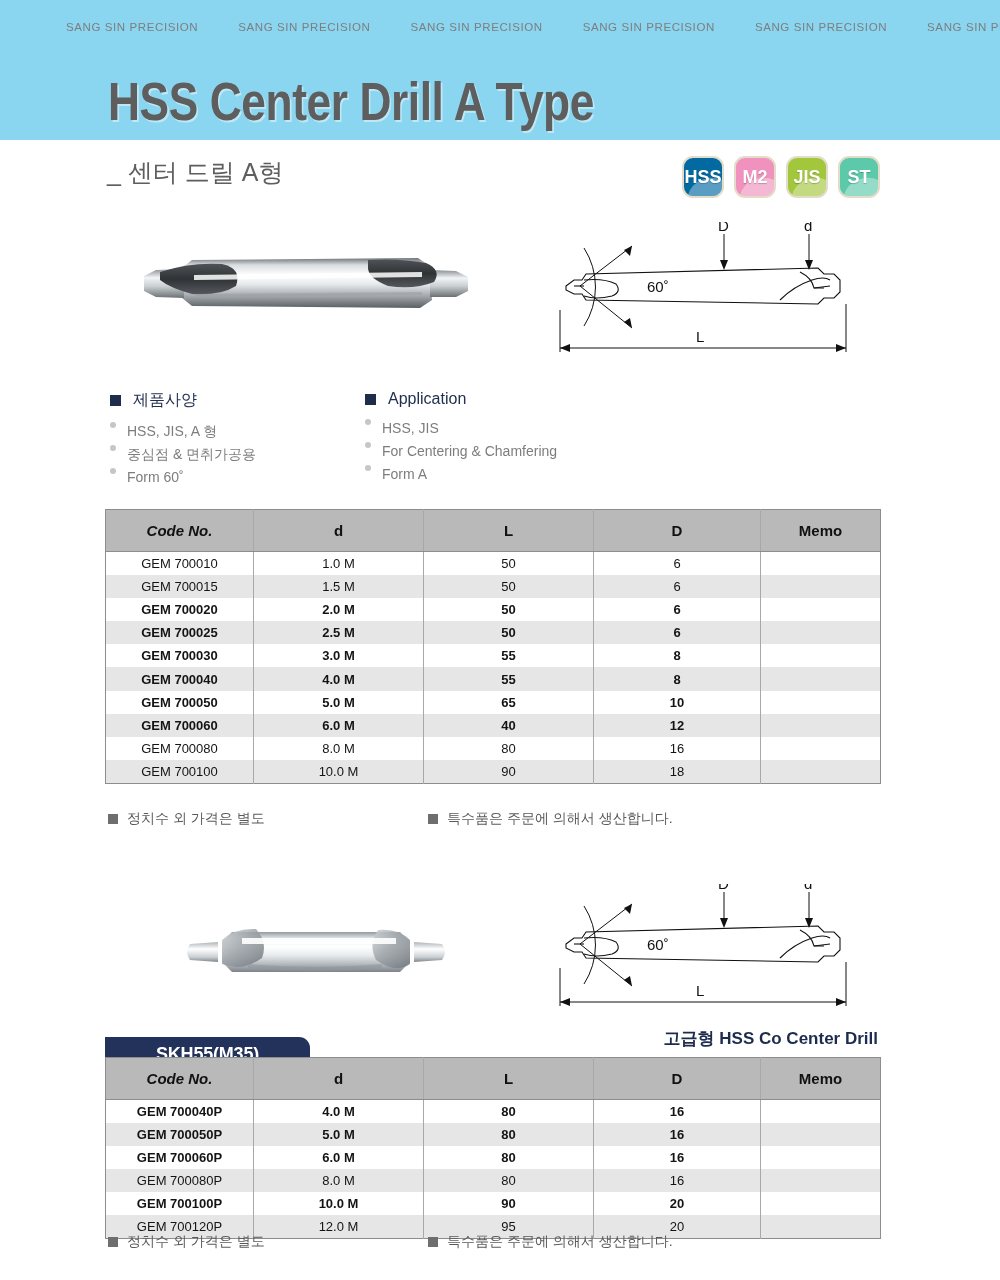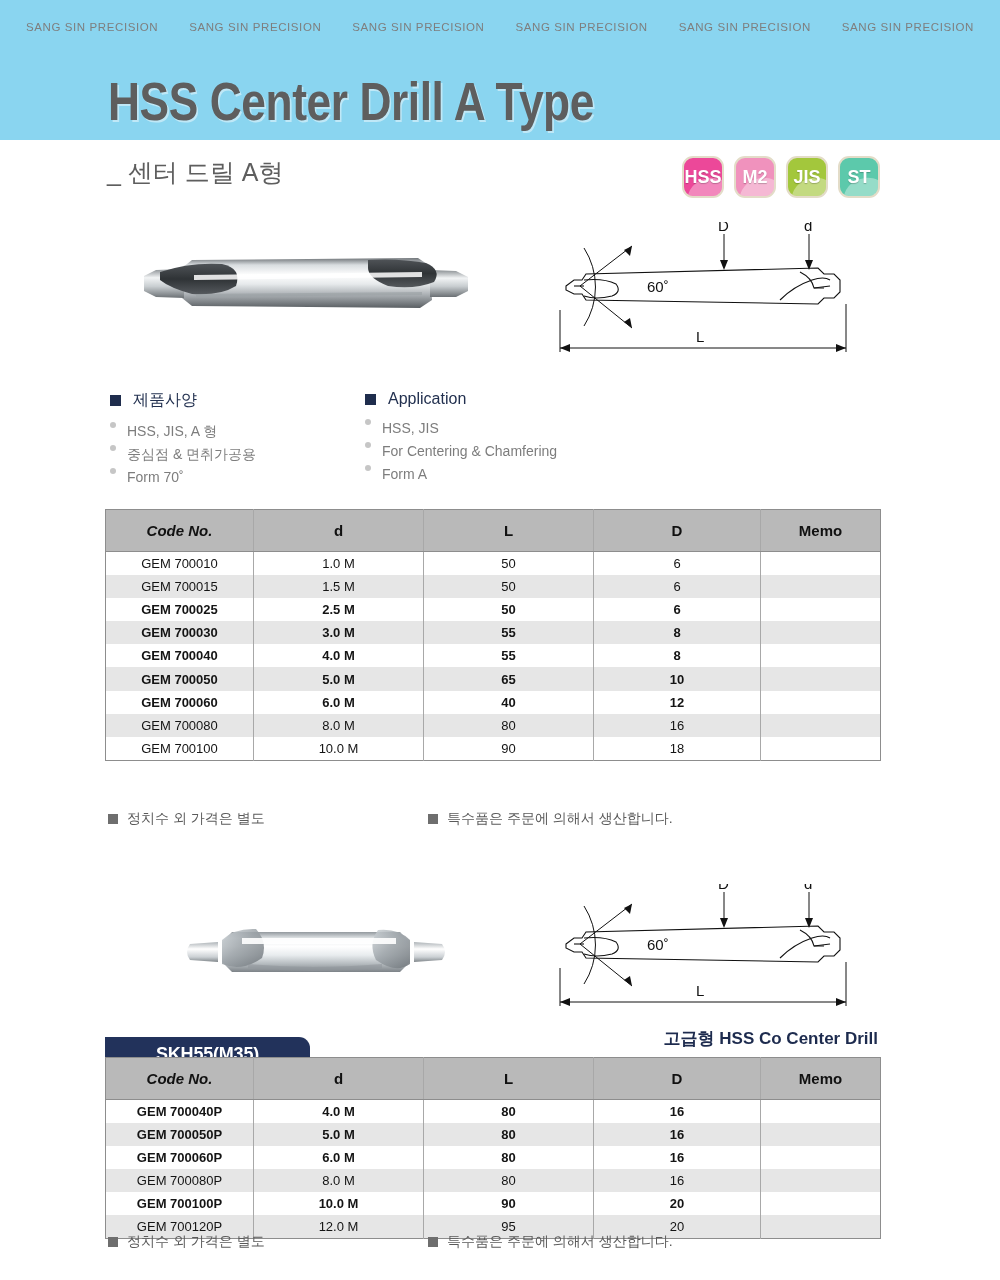--- a/index.html
+++ b/index.html
@@ -16,21 +16,21 @@
     position:absolute; left:0; top:0; width:1000px; height:140px;
     background:#8ad5f0;
   }
   .watermark-row{
     position:absolute; left:0; top:21px; width:1000px;
     display:flex; justify-content:space-between;
     padding:0 26px;
   }
   .watermark{
     font-size:11.5px; letter-spacing:.6px; color:#7e7e7e;
-    white-space:nowrap; font-weight:400;
+    white-space:nowrap; font-weight:400;margin-left:40px;
   }
   .title-main{
     position:absolute; left:108px; top:74px;
     font-size:54px; line-height:54px;
     font-weight:bold; color:#5e5e5e;
     letter-spacing:-.5px;
     transform:scaleX(.82); transform-origin:left top;
     text-shadow:2px 2px 0 rgba(255,255,255,.45);
     white-space:nowrap;
   }
@@ -152,21 +152,21 @@
   <div class="watermark">SANG SIN PRECISION</div>
   <div class="watermark">SANG SIN PRECISION</div>
   <div class="watermark">SANG SIN PRECISION</div>
   <div class="watermark">SANG SIN PRECISION</div>
 </div>
 
 <div class="title-main" style="color: rgb(94, 94, 94);">HSS Center Drill A Type</div>
 <div class="title-sub">_ 센터 드릴 A형</div>
 
 <div class="badges">
-  <div class="badge" style="background: #ec4899;">
+  <div class="badge" style="background: #0369a1;">
       <span>HSS</span>
     </div>
   <div class="badge" style="background: rgb(240, 146, 189);">
       <span>M2</span>
     </div>
   <div class="badge" style="background: rgb(163, 199, 60);">
       <span>JIS</span>
     </div>
   <div class="badge" style="background: rgb(92, 201, 171);">
       <span>ST</span>
@@ -258,21 +258,21 @@
       <div class="spec-li">
           <span class="dot"></span>
           <span>HSS, JIS, A 형</span>
         </div>
       <div class="spec-li">
           <span class="dot"></span>
           <span>중심점 &amp; 면취가공용</span>
         </div>
       <div class="spec-li">
           <span class="dot"></span>
-          <span>Form 70˚</span>
+          <span>Form 60˚</span>
         </div>
     </div>
     <div class="spec-col">
       <div class="spec-head">
         <span class="sq"></span>
         <span>Application</span>
       </div>
       <div class="spec-li">
           <span class="dot"></span>
           <span>HSS, JIS</span>
@@ -310,20 +310,27 @@
       <tr>
         <td>GEM 700010</td>
         <td>1.0 M</td>
         <td>50</td>
         <td>6</td>
         <td></td>
       </tr>
       <tr>
         <td>GEM 700015</td>
         <td>1.5 M</td>
+        <td>50</td>
+        <td>6</td>
+        <td></td>
+      </tr>
+      <tr class="bold-row">
+        <td>GEM 700020</td>
+        <td>2.0 M</td>
         <td>50</td>
         <td>6</td>
         <td></td>
       </tr>
       <tr class="bold-row">
         <td>GEM 700025</td>
         <td>2.5 M</td>
         <td>50</td>
         <td>6</td>
         <td></td>

